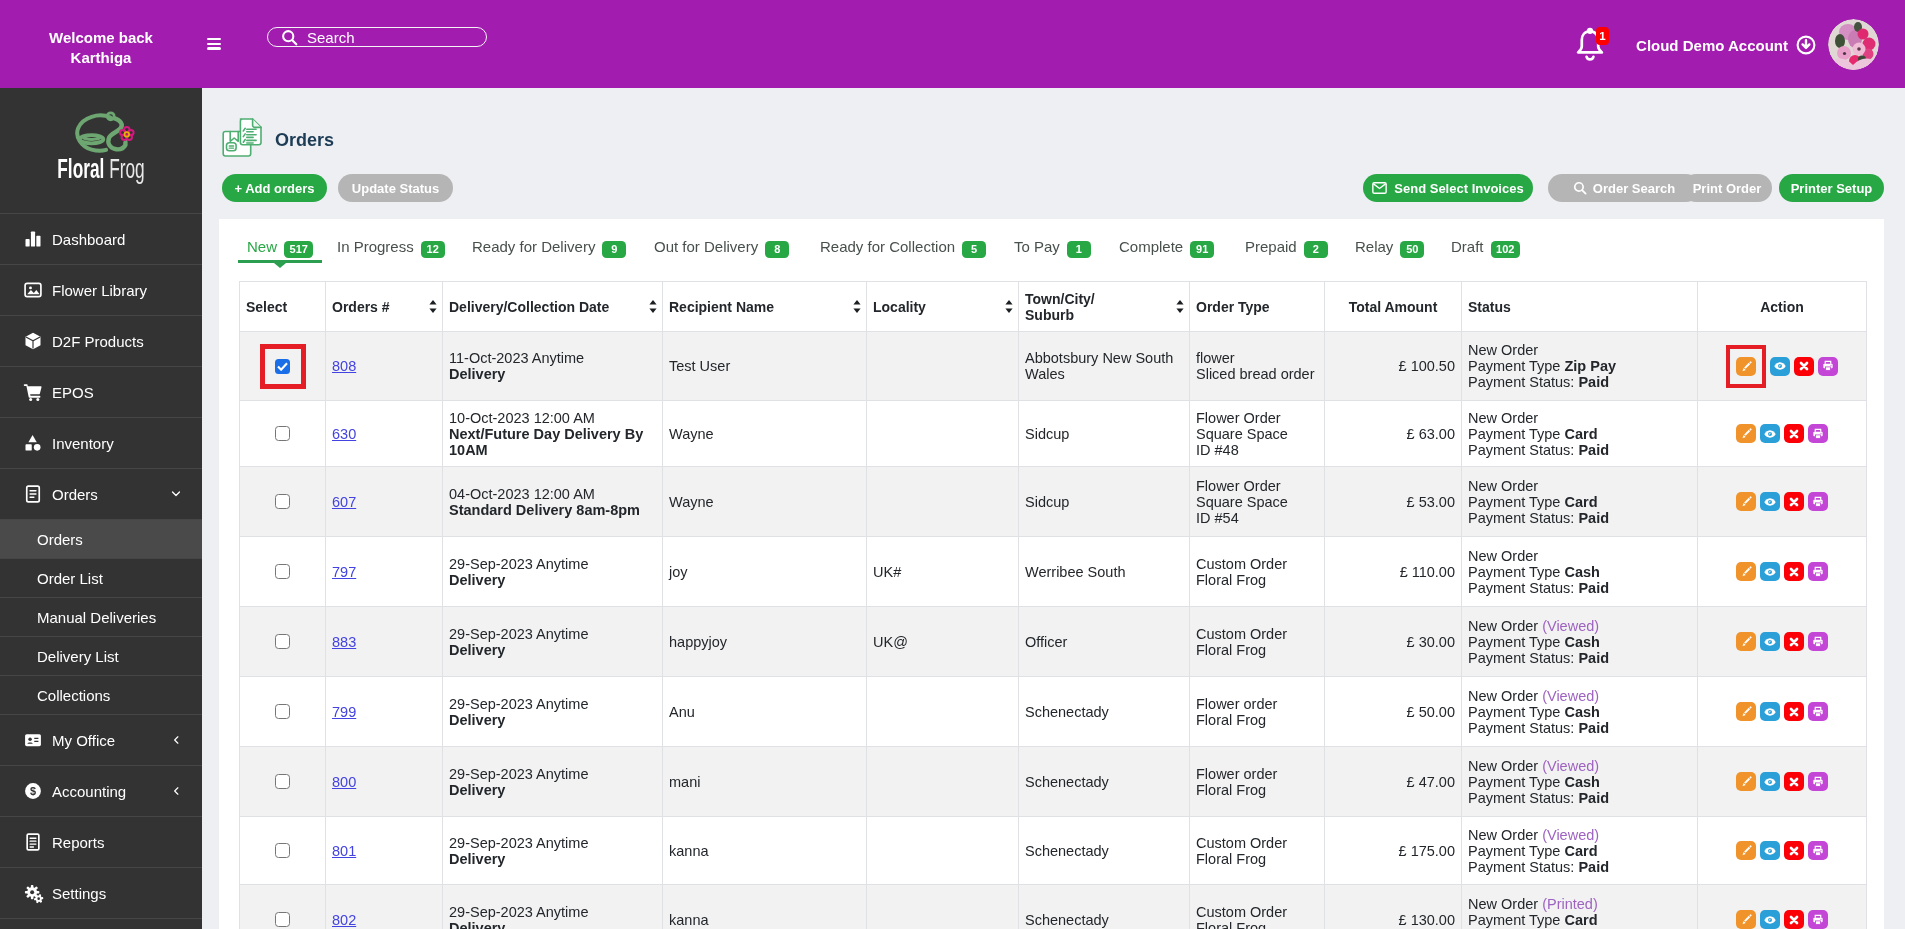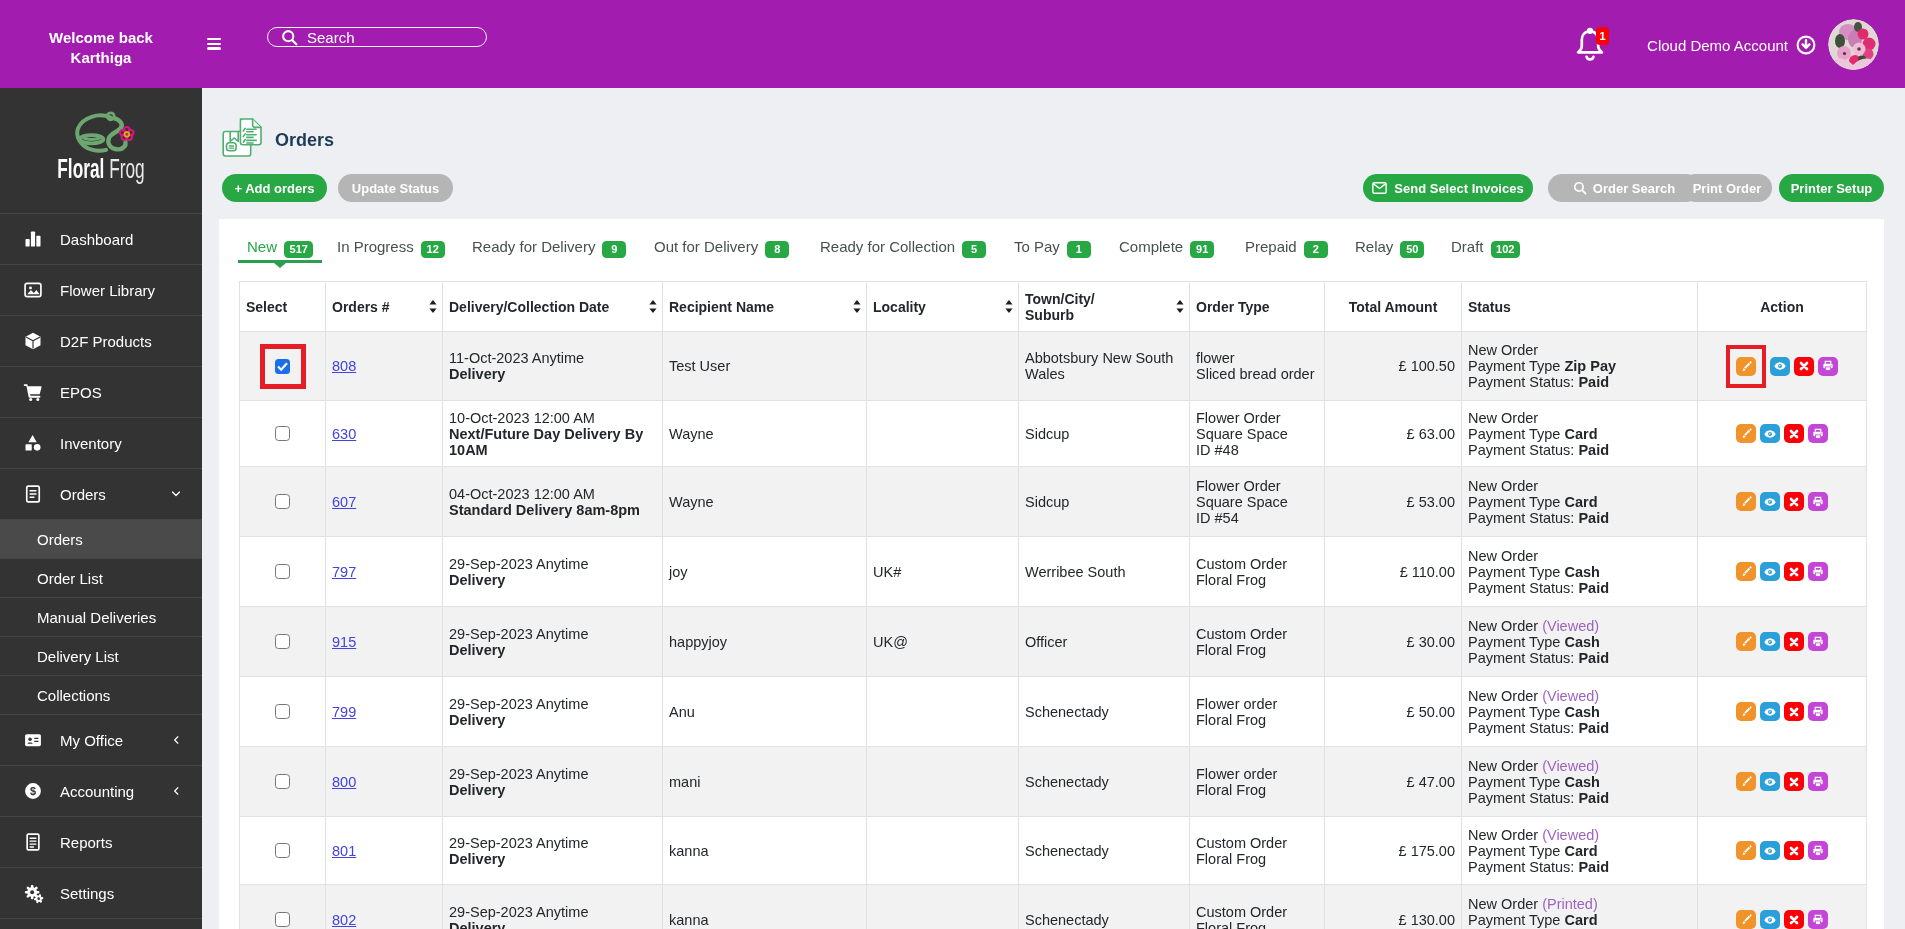--- a/index.html
+++ b/index.html
@@ -6,30 +6,30 @@
 html,body { width:1905px; height:929px; overflow:hidden; font-family:"Liberation Sans", sans-serif; background:#edeff3; }
 .topbar { position:absolute; left:0; top:0; width:1905px; height:88px; background:#a21caf; z-index:5; }
 .welcome { position:absolute; left:0; top:28px; width:202px; text-align:center; color:#fff; font-size:15px; line-height:20px; font-weight:600; }
 .burger { position:absolute; left:207px; top:38px; width:14px; }
 .burger div { height:2.4px; background:#fff; border-radius:2px; margin-bottom:2.2px; }
 .searchpill { position:absolute; left:267px; top:27px; width:220px; height:20px; border:1.3px solid #f4f4f4; border-radius:17.5px; display:flex; align-items:center; color:#fff; }
 .searchpill svg { margin-left:13px; }
 .searchpill span { margin-left:9px; font-size:15px; font-weight:500; }
 .bellwrap { position:absolute; left:1573px; top:27px; }
 .bellbadge { position:absolute; left:1596px; top:27px; width:13px; height:18px; background:#fe0000; border-radius:4px; color:#fff; font-size:11.5px; font-weight:700; text-align:center; line-height:18px; z-index:2; }
-.account { position:absolute; left:1618px; top:37px; width:170px; text-align:right; color:#fff; font-size:15px; font-weight:400; }
+.account { position:absolute; left:1618px; top:37px; width:170px; text-align:right; color:#fff; font-size:15px; font-weight:700; }
 .circdown { position:absolute; left:1796px; top:35px; }
 .avatar { position:absolute; left:1828px; top:19px; width:51px; height:51px; border-radius:50%; overflow:hidden; }
 .sidebar { position:absolute; left:0; top:0; width:202px; height:929px; background:#333333; z-index:4; }
 .logo { position:absolute; left:0; top:110px; width:202px; text-align:center; }
 .logotext { margin-top:-4px; font-size:27px; color:#fff; white-space:nowrap; transform:scaleX(0.64); transform-origin:50% 50%; }
 .logotext b { font-weight:700; letter-spacing:0px; }
 .logotext span { font-weight:400; color:#e8e8e8; }
 nav { position:absolute; left:0; top:213px; width:202px; border-top:1px solid #464646; }
-nav .mi { height:51px; border-bottom:1px solid #464646; display:flex; align-items:center; color:#fff; font-size:15px; position:relative;gap:8px; }
+nav .mi { height:51px; border-bottom:1px solid #464646; display:flex; align-items:center; color:#fff; font-size:15px; position:relative; }
 nav .mi .ic { width:22px; margin-left:22px; display:flex; justify-content:center; }
 nav .mi .lb { margin-left:8px; }
 nav .si { height:39px; border-bottom:1px solid #464646; display:flex; align-items:center; color:#fff; font-size:15px; padding-left:37px; }
 nav .si.active { background:#4a4a4a; }
 .chev { position:absolute; right:20px; top:50%; transform:translateY(-50%); }
 .content { position:absolute; left:202px; top:88px; width:1703px; height:841px; background:#edeff3; }
 .pagehead-ic { position:absolute; left:20px; top:30px; }
 .pagehead-t { position:absolute; left:73px; top:42px; font-size:18px; font-weight:600; color:#1d3c55; }
 .btn { position:absolute; height:28px; border-radius:14px; color:#fff; font-size:13px; font-weight:700; display:flex; align-items:center; justify-content:center; top:86px; white-space:nowrap; }
 .btn.green { background:#28a745; }
@@ -540,21 +540,21 @@
                     <circle cx="12" cy="7" r="0.8" fill="#c346d6"></circle>
                   </svg>
                 </span>
           </div>
         </td>
       </tr>
       <tr class="stripe" style="height:70px;">
         <td>
               <div class="cb"></div>
             </td>
-        <td><a class="ol" href="#">915</a></td>
+        <td><a class="ol" href="#">883</a></td>
         <td>29-Sep-2023 Anytime<br><span class="b">Delivery</span></td>
         <td>happyjoy</td>
         <td>UK@</td>
         <td>Officer</td>
         <td>Custom Order<br>Floral Frog</td>
         <td class="num">£ 30.00</td>
         <td>New Order <span class="viewed">(Viewed)</span><br>Payment Type <span class="b">Cash</span><br>Payment Status: <span class="b">Paid</span></td>
         <td>
           <div class="acts">
             <span class="ab orange">

